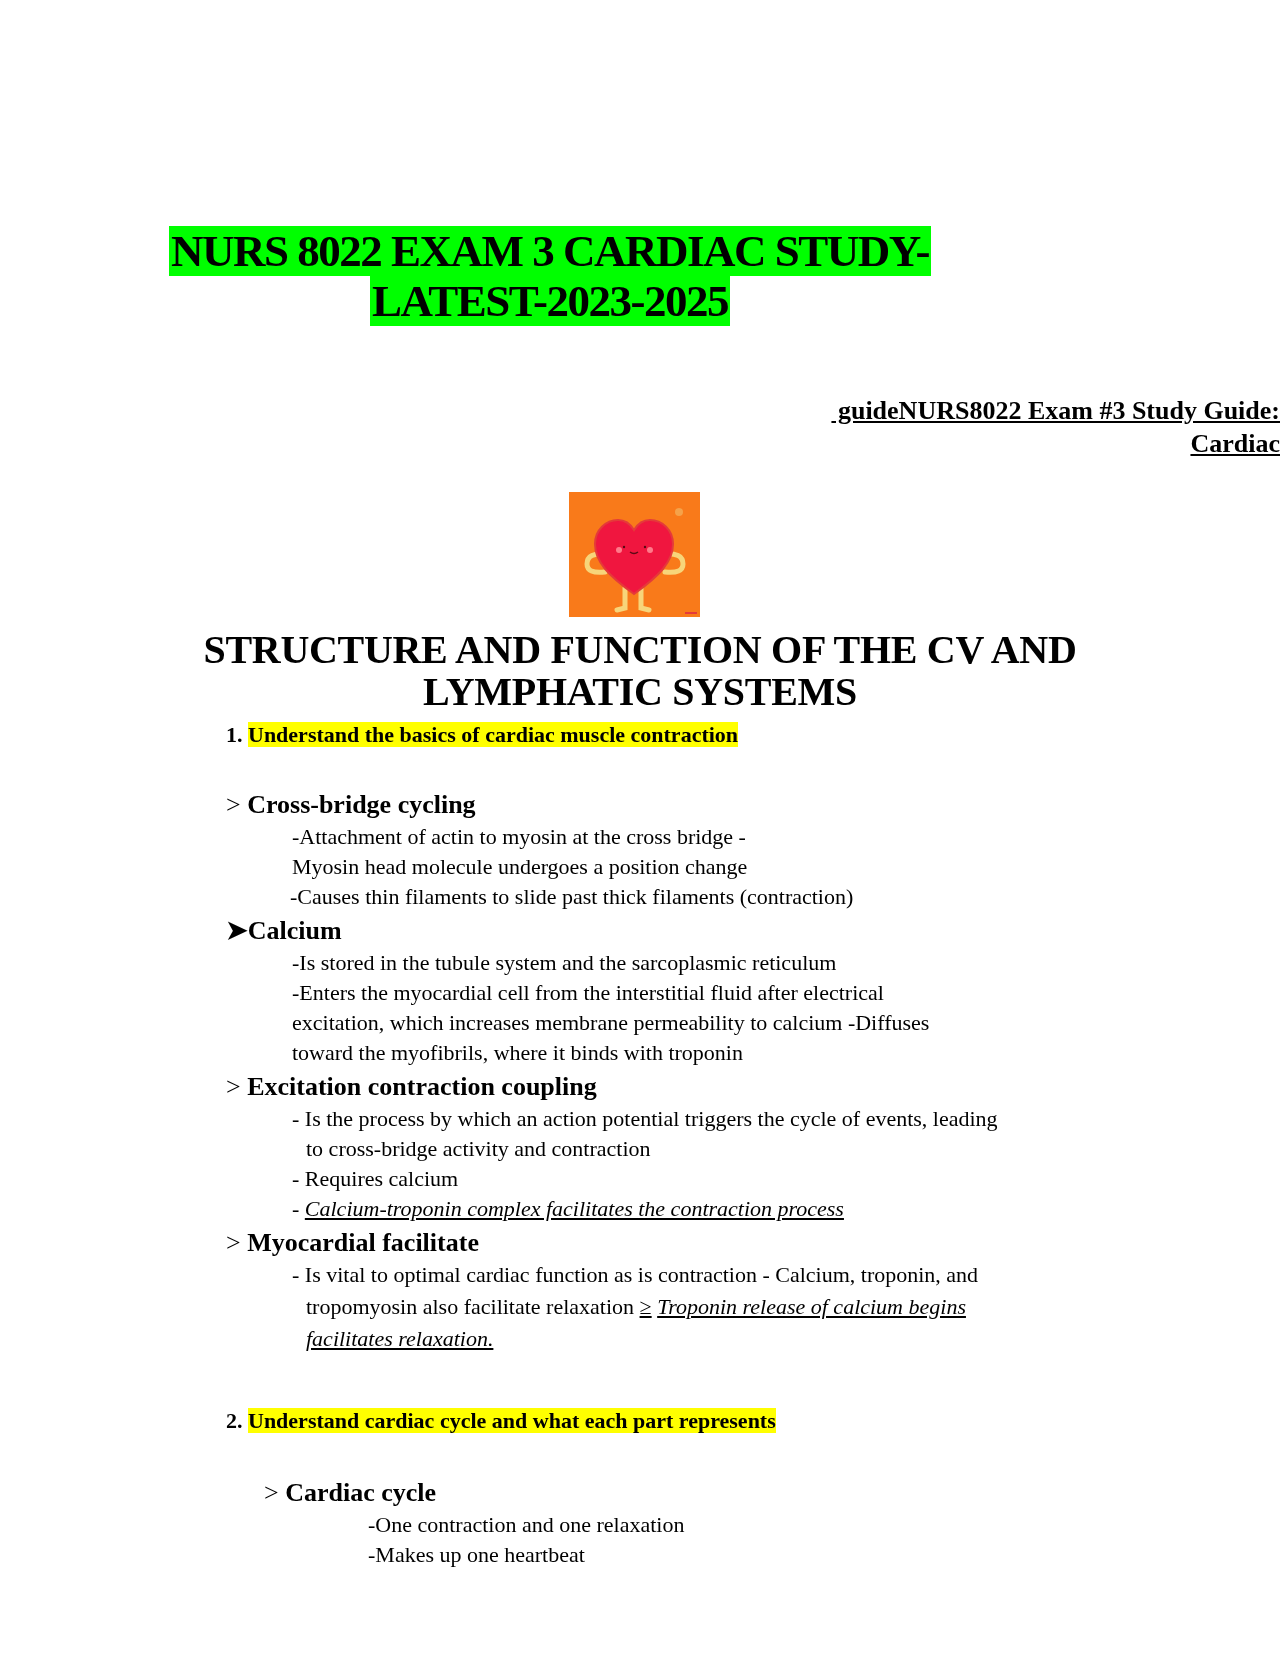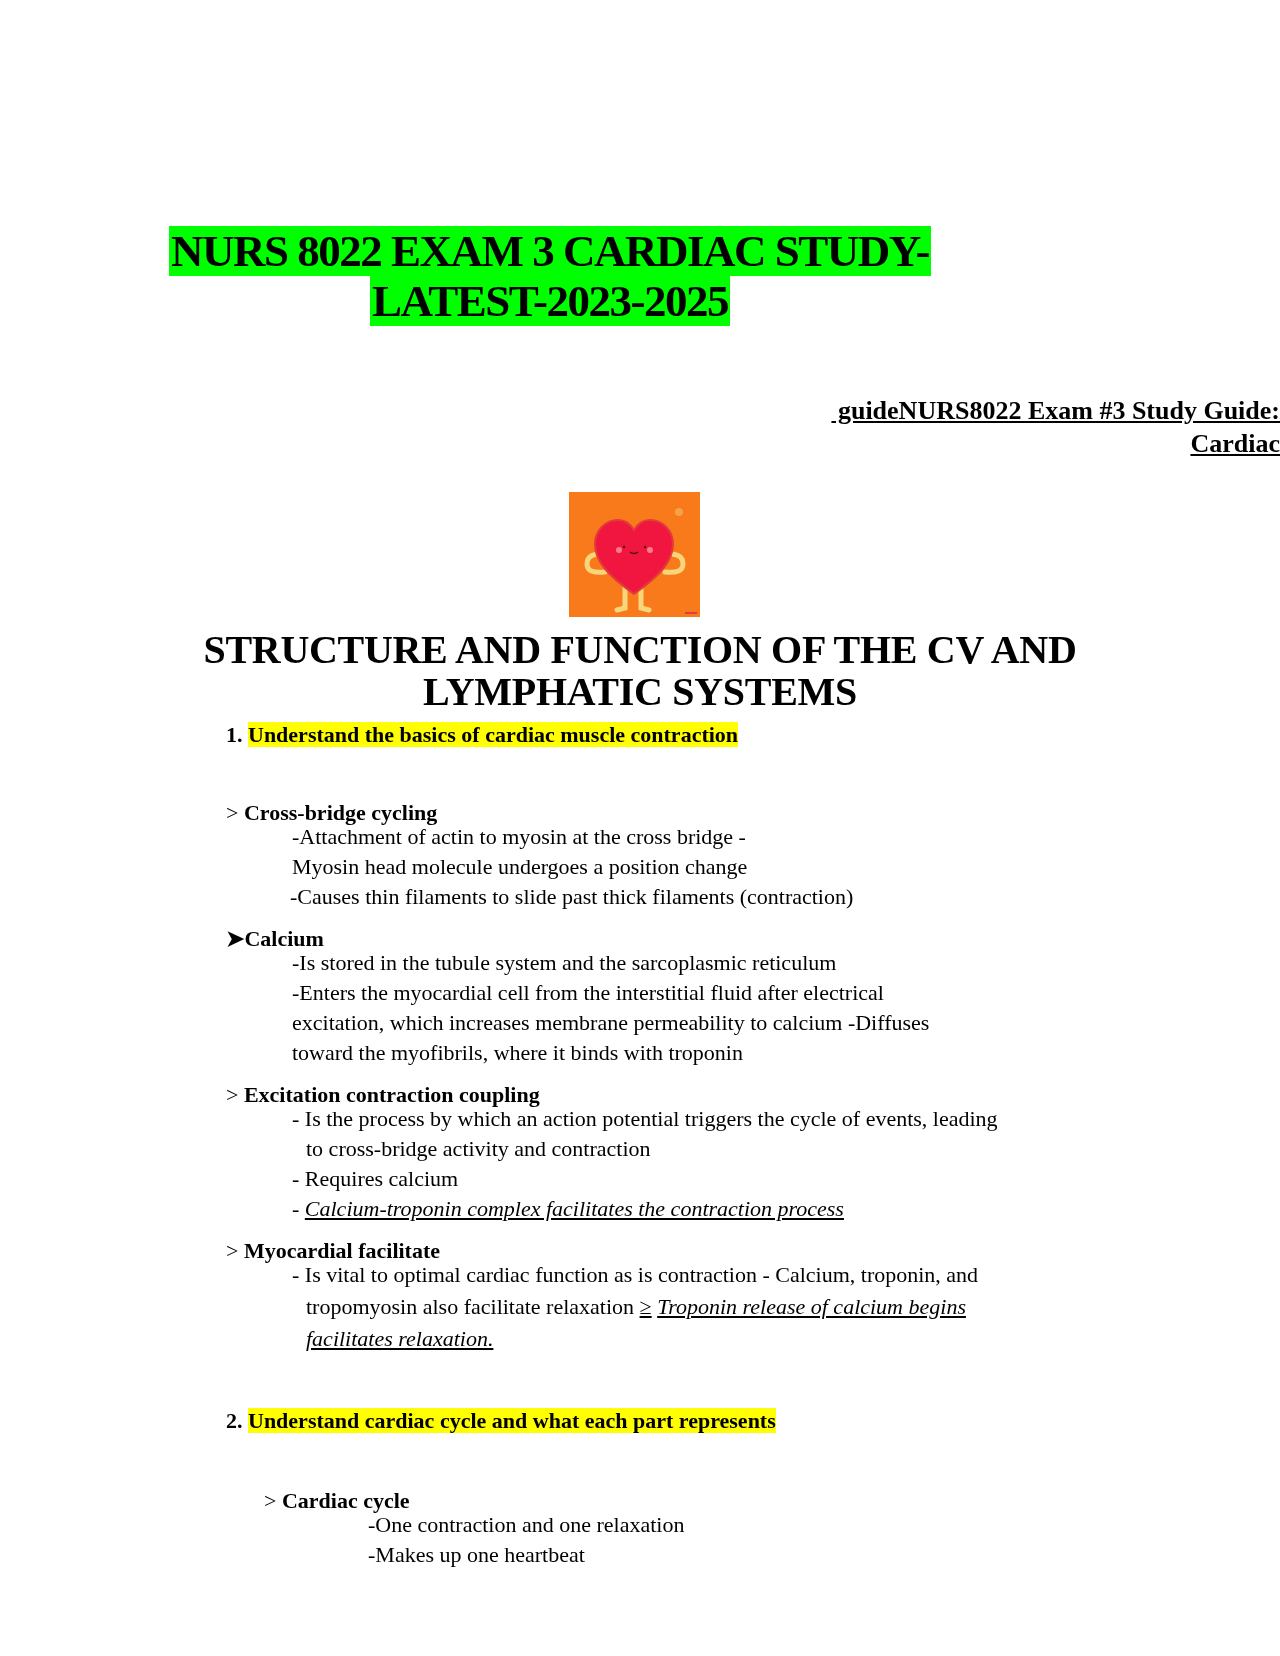--- a/index.html
+++ b/index.html
@@ -12,21 +12,21 @@
   .t2 { top:276px; }
   .sub { left:0; width:1280px; text-align:right; font-weight:bold; font-size:26px; line-height:33px; text-decoration:underline; }
   .sub1 { top:394px; }
   .sub2 { top:427px; }
   .pic { left:569px; top:492px; width:131px; height:125px; background:#f97a1a; overflow:hidden; }
   .h2 { left:0; width:1280px; text-align:center; font-weight:bold; font-size:40px; line-height:40px; letter-spacing:-0.3px;margin-top:8px; }
   .h2a { top:622px; }
   .h2b { top:664px; }
   .sec { left:226px; font-weight:bold; font-size:22px; line-height:30px; }
   .sec .hl { background:#ffff00; }
-  .bul { font-weight:bold; font-size:22px; line-height:30px;margin-top:8px; }
+  .bul { font-weight:bold; font-size:26px; line-height:30px; }
   .txt { font-size:22px; line-height:30px; white-space:nowrap;margin-left:28px; }
   .ul-it { font-style:italic; text-decoration:underline; }
   .ul { text-decoration:underline; }
 </style>
 </head>
 <body>
 
 <div class="abs title t1"><span>NURS 8022 EXAM 3 CARDIAC STUDY-</span></div>
 <div class="abs title t2"><span>LATEST-2023-2025</span></div>
 

